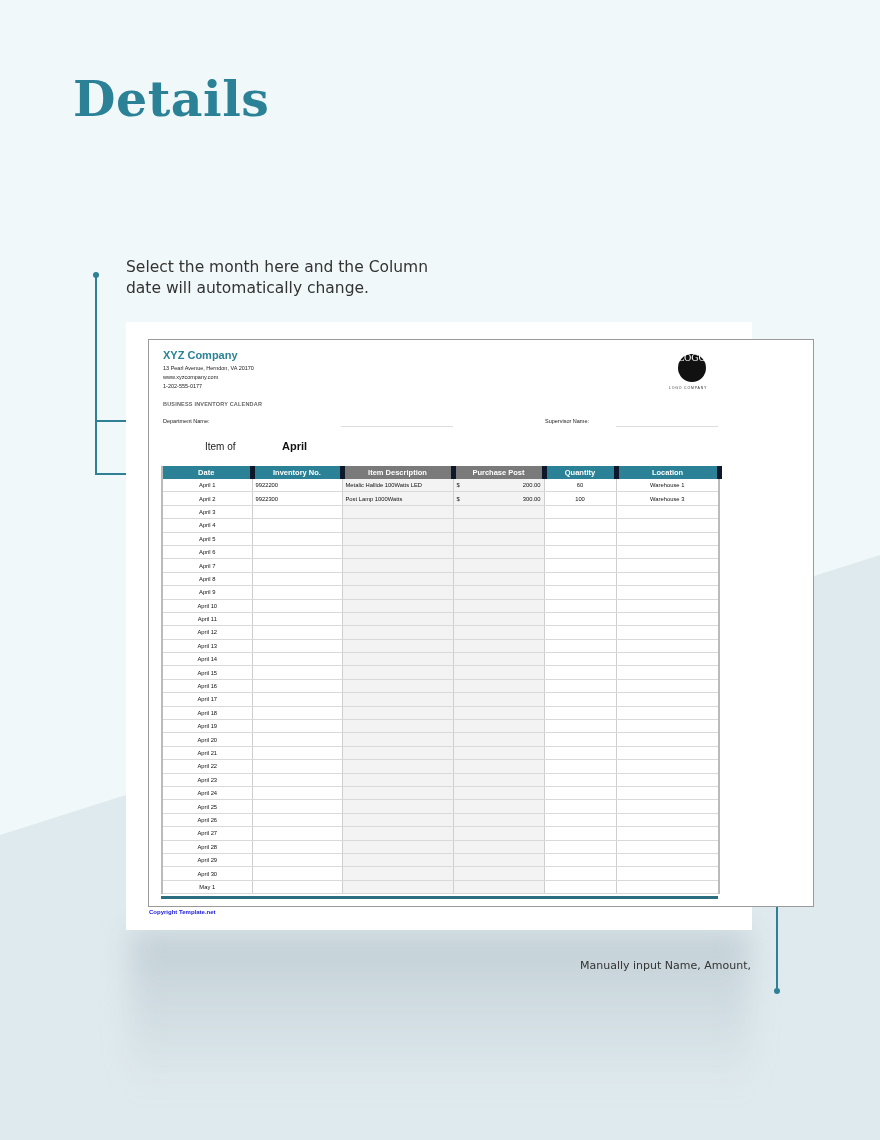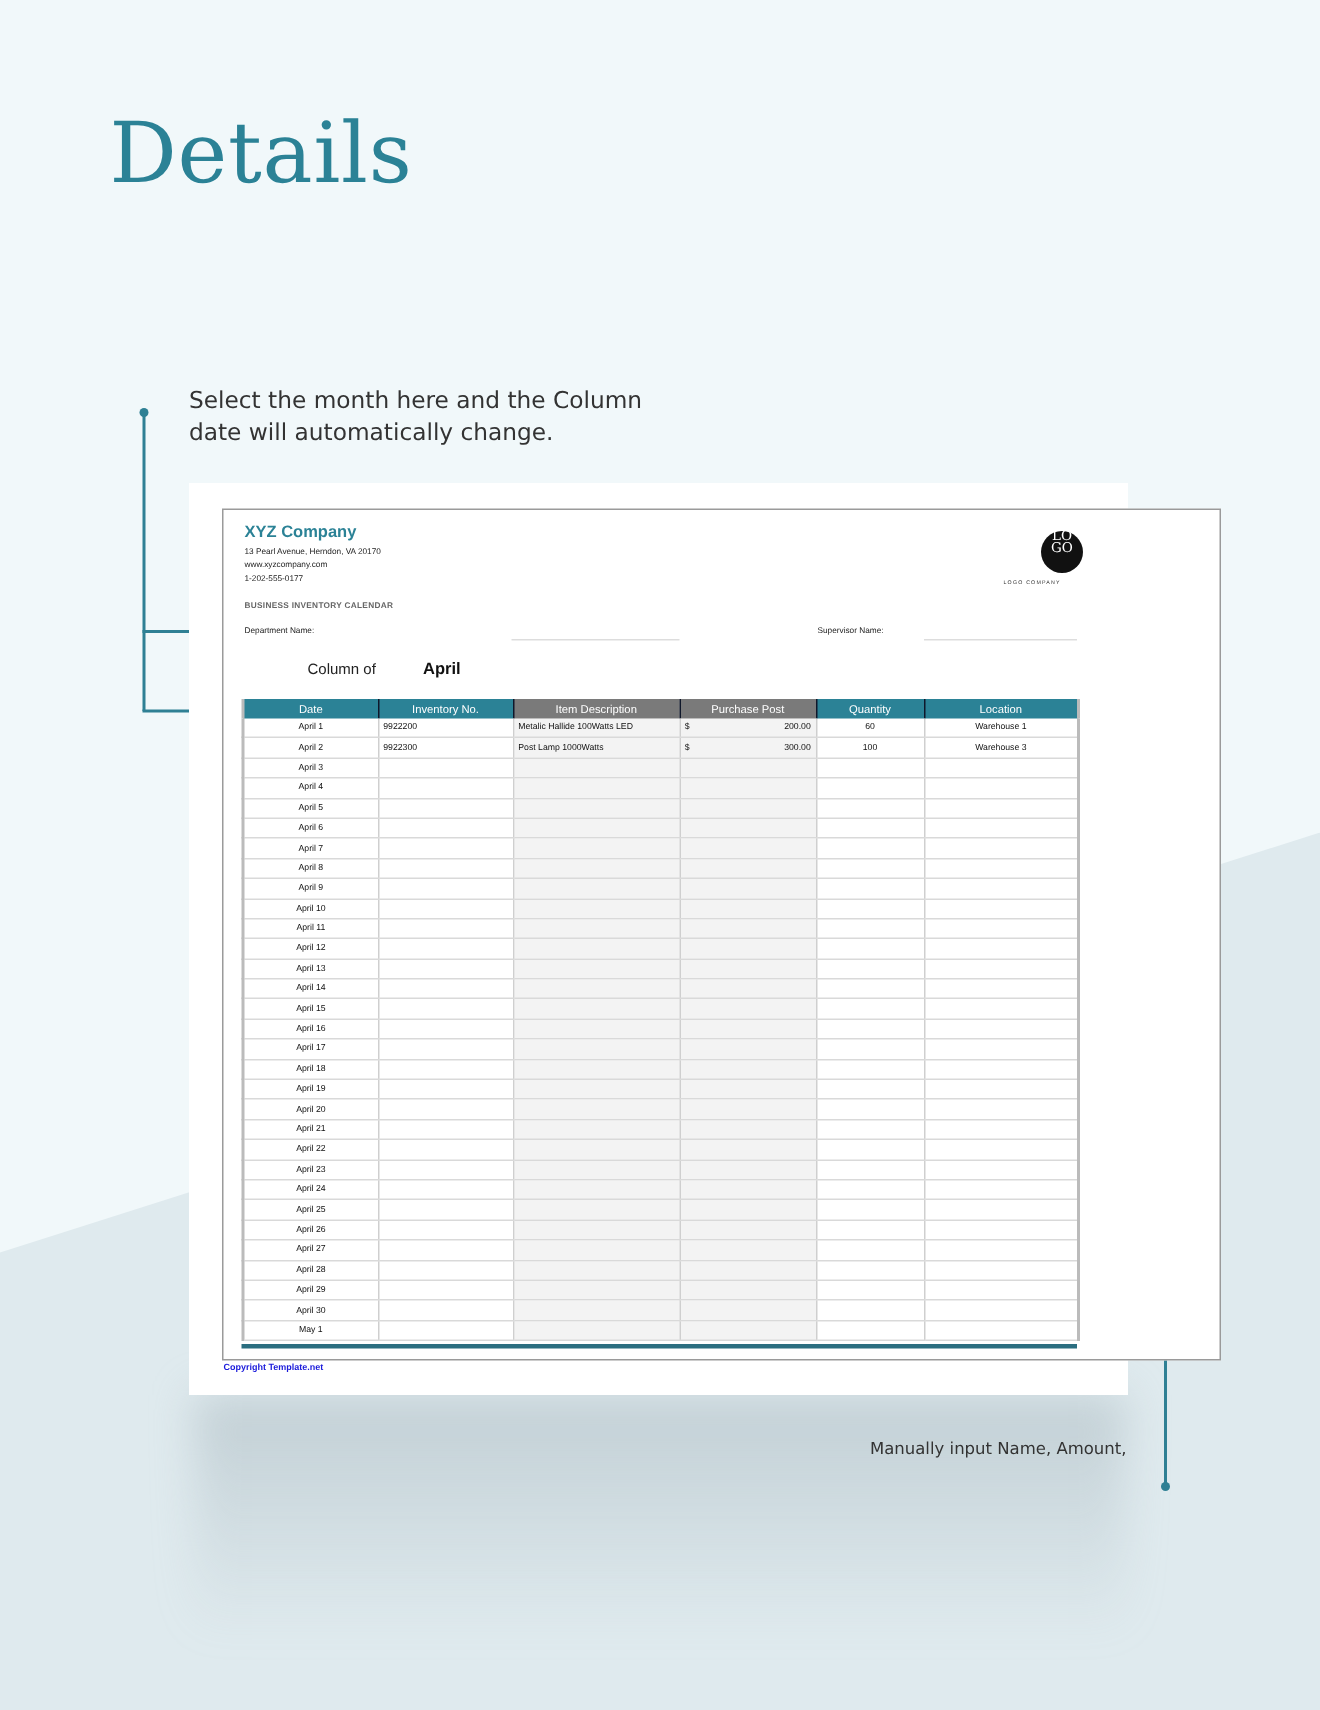--- a/index.html
+++ b/index.html
@@ -13,22 +13,22 @@
     background:#dfeaee;
     clip-path: polygon(0 835px, 880px 555px, 880px 1140px, 0 1140px);
   }
   .shadow {
     position:absolute; left:130px; top:930px; width:620px; height:160px;
     background:linear-gradient(to bottom, rgba(170,185,192,0.55), rgba(200,215,222,0));
     filter:blur(14px);
   }
   .title {
     position:absolute; left:73px; top:70px;
-    font-family:"DejaVu Serif", serif; font-size:56px; color:#2b8296;
-    letter-spacing:0.5px; font-weight:normal;
+    font-family:"DejaVu Serif", serif; font-size:49px; color:#2b8296;
+    letter-spacing:0.5px; font-weight:bold;
   }
   .note-top {
     position:absolute; left:126px; top:257px; width:340px;
     font-family:"DejaVu Sans", sans-serif; font-size:15.5px; line-height:21px; color:#333;
   }
   .note-bottom {
     position:absolute; right:129px; top:955px; width:320px; text-align:right;
     font-family:"DejaVu Sans", sans-serif; font-size:11px; line-height:21px; color:#333;
   }
   .line { position:absolute; background:#2f8094; }
@@ -51,34 +51,34 @@
   .company {
     position:absolute; left:14px; top:9px; font-size:11px; font-weight:bold; color:#2b8296;
   }
   .addr { position:absolute; left:14px; font-size:5.5px; color:#222; }
   .doc-title { position:absolute; left:14px; top:61px; font-size:5.5px; font-weight:bold; color:#666; letter-spacing:0.2px; }
   .lbl { position:absolute; font-size:5.5px; color:#222; }
   .uline { position:absolute; height:1px; background:#ddd; }
   .logo {
     position:absolute; left:529px; top:14px; width:28px; height:28px; border-radius:50%;
     background:#111; color:#fff; font-family:"DejaVu Serif", serif; font-size:9px;
-    line-height:8px; text-align:center; display:flex; flex-direction:column; justify-content:flex-start;margin-left:16px;
+    line-height:8px; text-align:center; display:flex; justify-content:flex-start;
   }
   .logo-sub { position:absolute; left:520px; top:46px; font-size:3.5px; letter-spacing:0.8px; color:#333; }
   .month-of { position:absolute; left:56px; top:101px; font-size:10px; color:#222; }
   .month-val { position:absolute; left:133px; top:100px; font-size:11px; font-weight:bold; color:#111; }
 
   table.inv {
     position:absolute; left:12px; top:126px; width:557px;
     border-collapse:collapse; table-layout:fixed;
     border-left:2px solid #bbb; border-right:2px solid #bbb;
   }
   table.inv th {
-    font-size:7.5px; font-weight:normal; color:#fff; height:13px; padding:0;
-    border-right:1px solid #0f172a;
+    font-size:7.5px; font-weight:bold; color:#fff; height:13px; padding:0;
+    border-right:5px solid #0f172a;
   }
   th.teal { background:#2b8296; }
   th.gray { background:#7a7a7a; }
   table.inv td {
     font-size:5.8px; color:#111; height:12.4px; padding:0 3px;
     border-bottom:1.3px solid #d9d9d9; border-right:1px solid #cfcfcf;
     white-space:nowrap; overflow:hidden;
   }
   td.c { text-align:center; }
   td.shade { background:#f3f3f3; }
@@ -126,21 +126,21 @@
       <span>LO</span>
       <span>GO</span>
     </div>
     <div class="logo-sub">LOGO COMPANY</div>
 
     <div class="lbl" style="left:14px; top:78px;">Department Name:</div>
     <div class="uline" style="left:192px; top:86px; width:112px;"></div>
     <div class="lbl" style="left:396px; top:78px;">Supervisor Name:</div>
     <div class="uline" style="left:467px; top:86px; width:102px;"></div>
 
-    <div class="month-of">Column of</div>
+    <div class="month-of">Item of</div>
     <div class="month-val">April</div>
 
     <table class="inv" id="inv">
       <colgroup>
         <col style="width:90px">
           <col style="width:90px">
           <col style="width:111px">
         <col style="width:91px">
           <col style="width:72px">
           <col style="width:103px">

